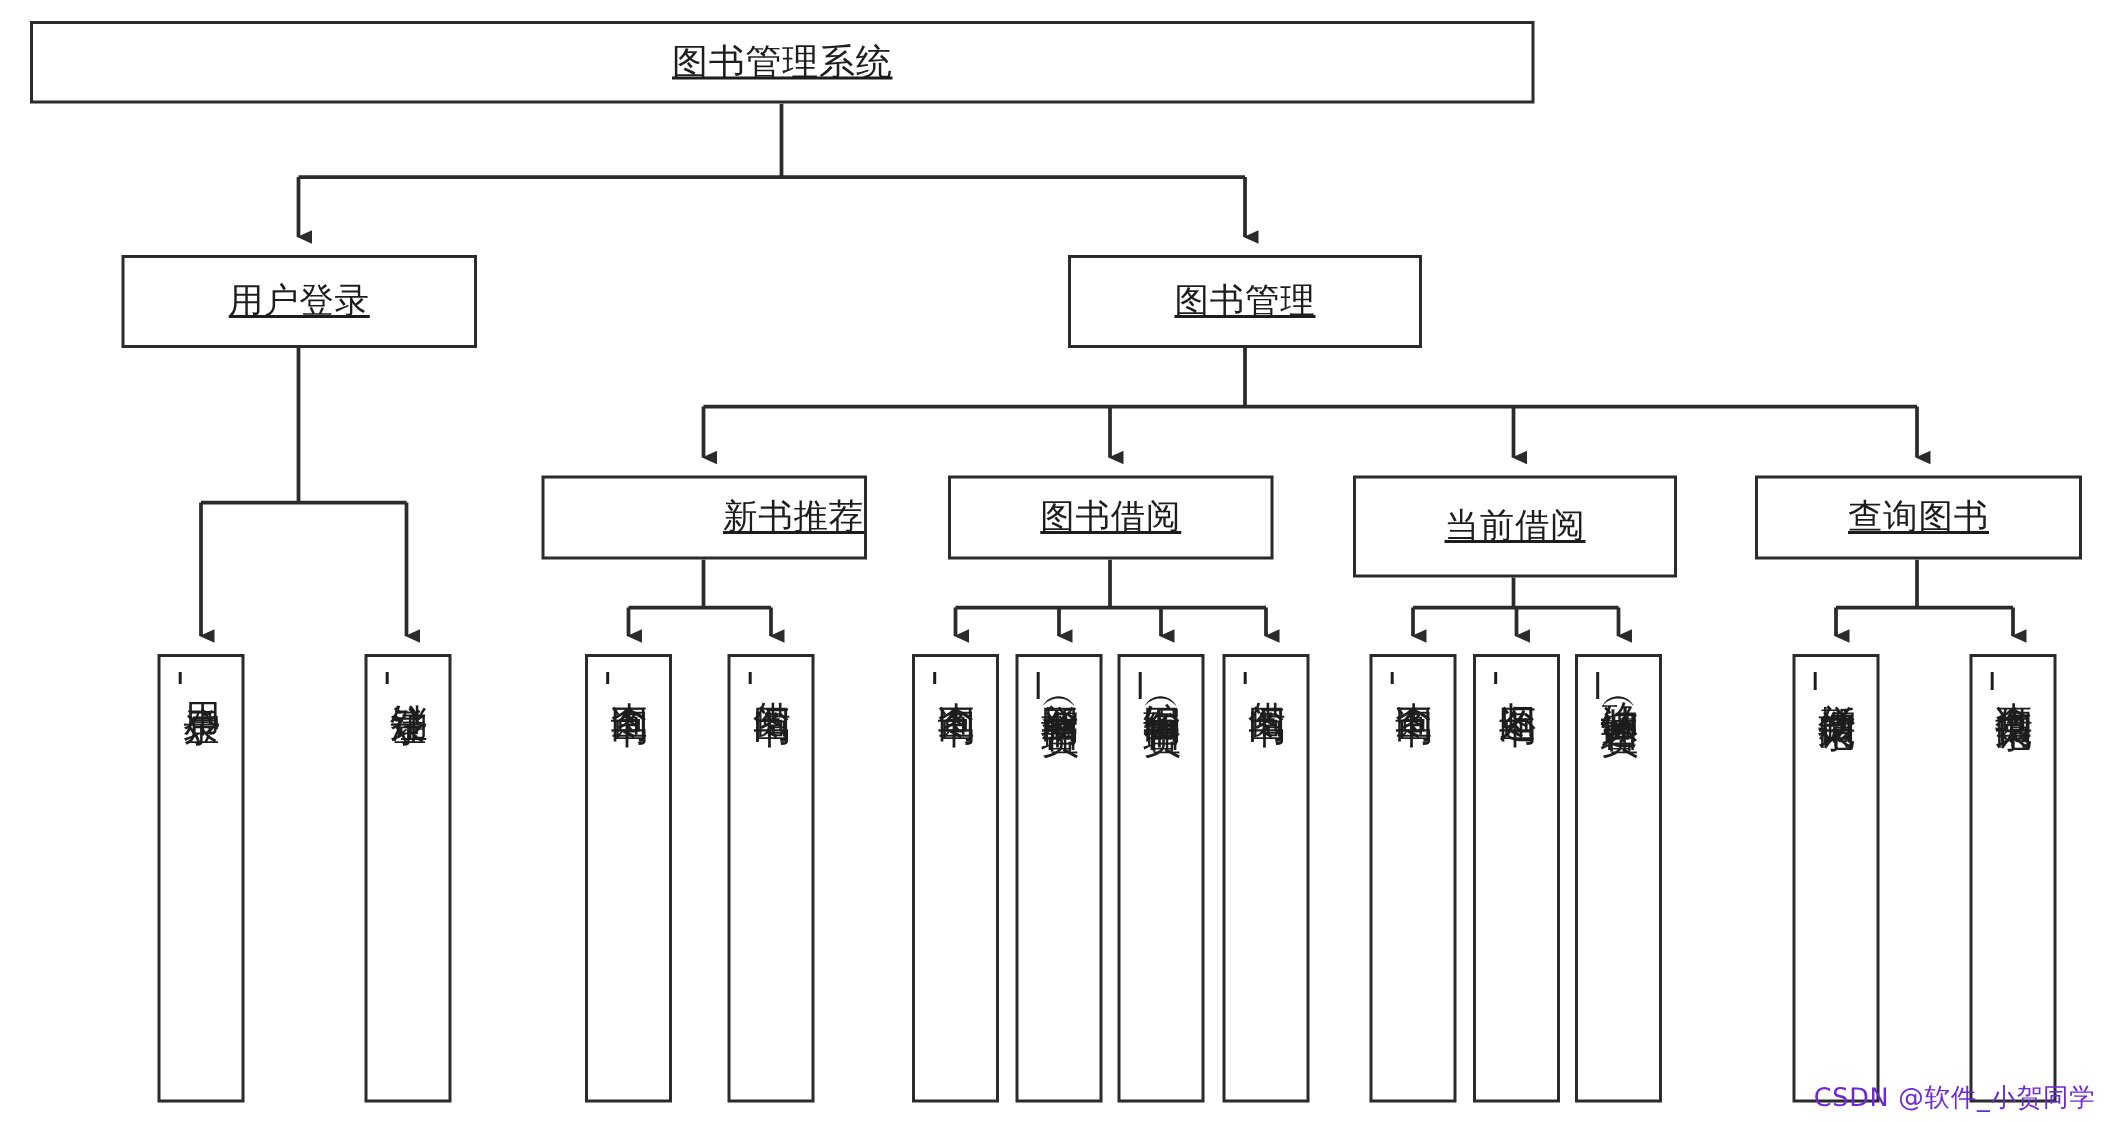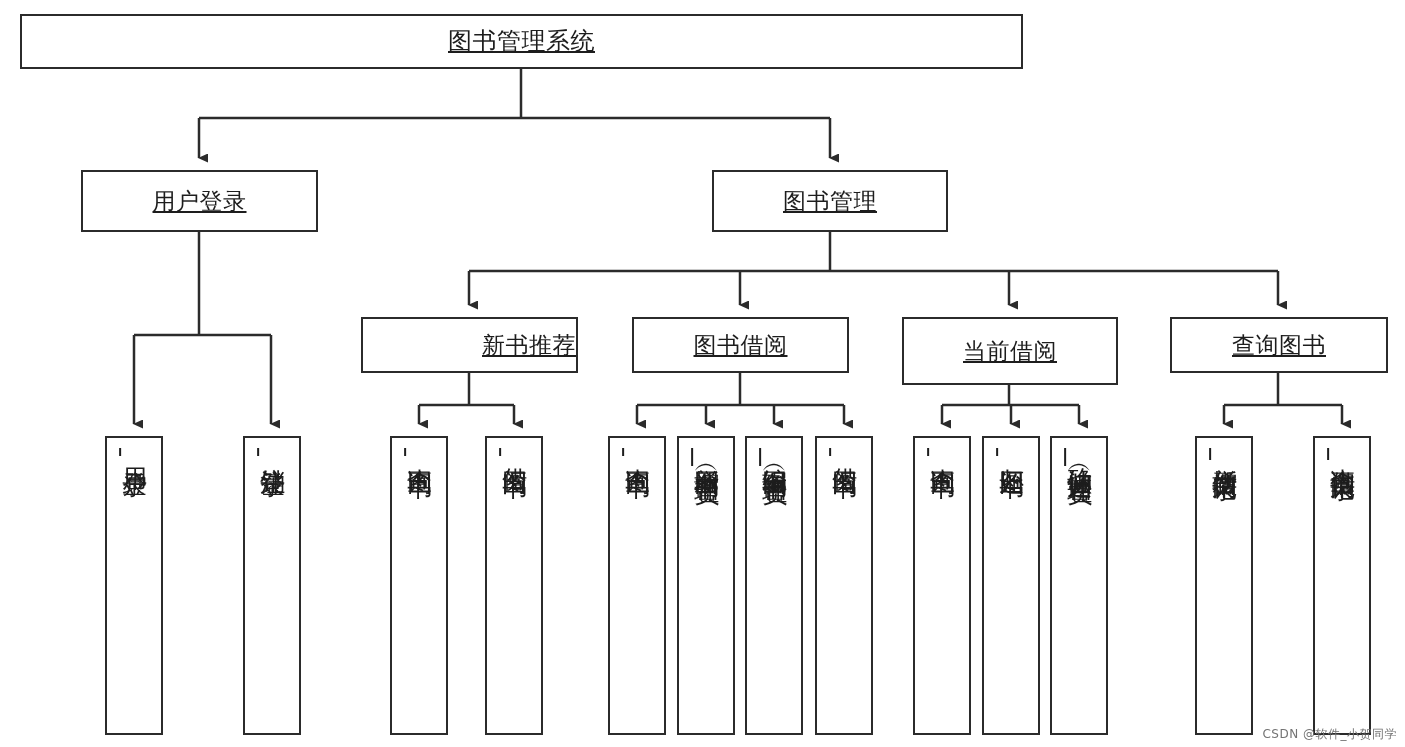--- a/index.html
+++ b/index.html
@@ -56,22 +56,22 @@
     text-orientation: upright;
     font-size: 25px;
     letter-spacing: 2px;
     line-height: 1.05;
   }
   .node.root .node-label { font-size: 24px; }
   .watermark {
     position: absolute;
     right: 8px;
     bottom: 4px;
-    font-size: 12px;
-    color: #737373;
+    font-size: 17px;
+    color: #6d28d9;
     letter-spacing: 0.5px;
     white-space: nowrap;
     user-select: none;
   }
 </style>
 </head>
 <body>
 
 <div id="diagram-root">
 

